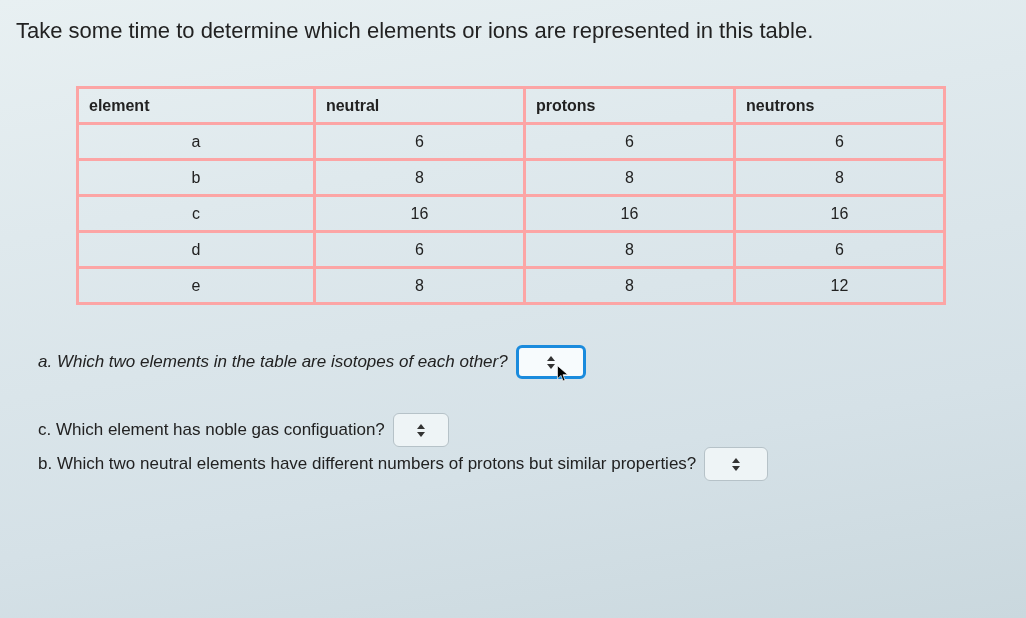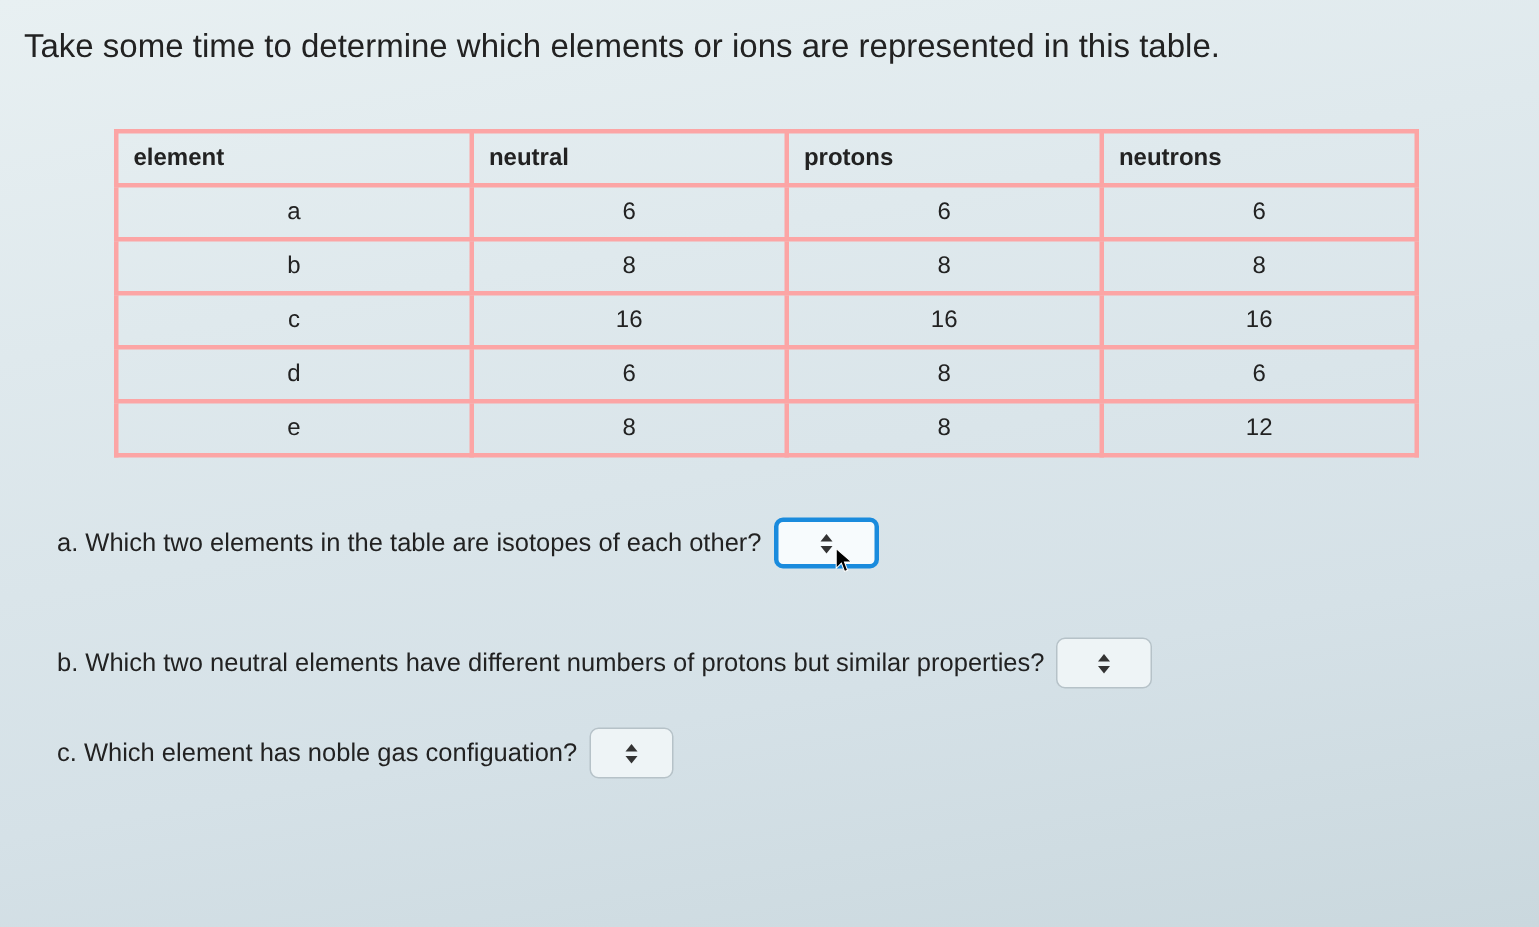--- a/index.html
+++ b/index.html
@@ -46,21 +46,21 @@
     .questions {
       padding-left: 24px;
     }
     .qline {
       display: flex;
       align-items: center;
       gap: 8px;
       color: #222;
       font-size: 17px;
     }
-    .q-a { margin-bottom: 46px; }
+    .q-a { margin-bottom: 34px; font-style: italic; }
     .q-b { margin-bottom: 26px; }
     .q-c { }
 
     .select-box {
       display: inline-flex;
       align-items: center;
       justify-content: center;
       height: 34px;
       border-radius: 6px;
       background: #eef4f6;
@@ -161,33 +161,33 @@
           <span class="arrow-up"></span>
           <span class="arrow-down"></span>
         </span>
       </span>
       <svg class="cursor" viewBox="0 0 20 26">
         <path d="M2 1 L2 20 L7 15 L10 23 L13 22 L10 14 L17 14 Z" fill="#000" stroke="#fff" stroke-width="1"></path>
       </svg>
     </span>
   </div>
 
+  <div class="qline q-c">
+    <span>c.  Which element has noble gas configuation?</span>
+    <span class="select-box">
+      <span class="arrows">
+        <span class="arrow-up"></span>
+        <span class="arrow-down"></span>
+      </span>
+    </span>
+  </div>
+
   <div class="qline q-b">
     <span>b.  Which two neutral elements have different numbers of protons but similar properties?</span>
     <span class="select-box select-b">
       <span class="arrows">
         <span class="arrow-up"></span>
         <span class="arrow-down"></span>
       </span>
     </span>
   </div>
 
-  <div class="qline q-c">
-    <span>c.  Which element has noble gas configuation?</span>
-    <span class="select-box">
-      <span class="arrows">
-        <span class="arrow-up"></span>
-        <span class="arrow-down"></span>
-      </span>
-    </span>
-  </div>
-
 </div>
 
 </body></html>

